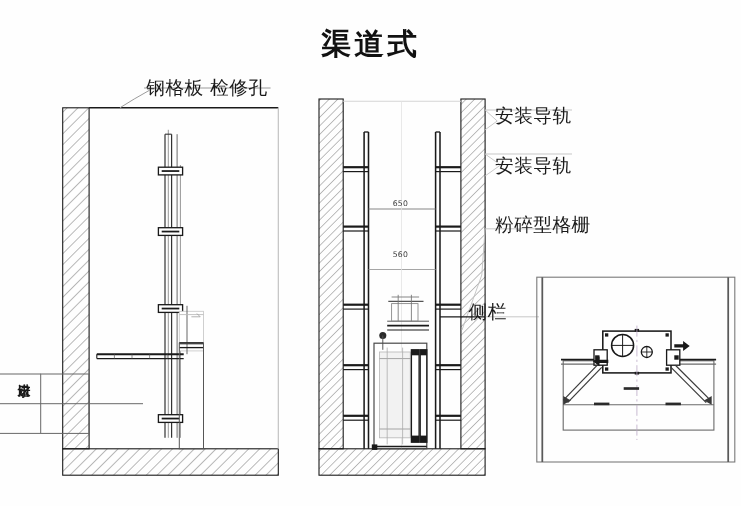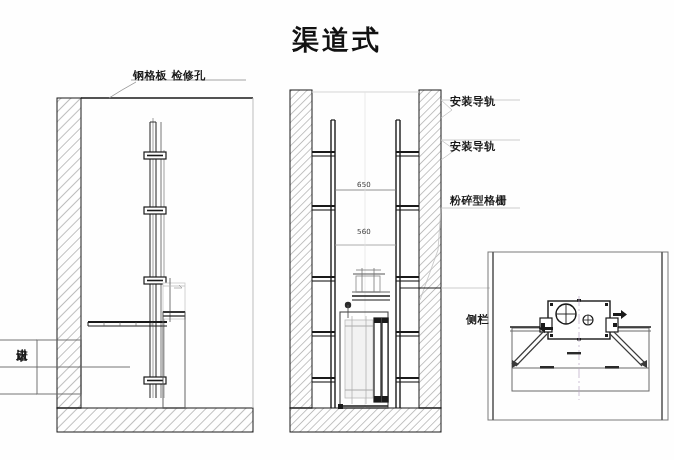--- a/index.html
+++ b/index.html
@@ -35,22 +35,22 @@
   }
   svg.draw {
     position: absolute;
     left: 0;
     top: 0;
     width: 674px;
     height: 460px;
   }
   .lbl {
     position: absolute;
-    font-size: 11px;
-    font-weight: 700;
+    font-size: 17px;
+    font-weight: 400;
     color: #1a1a1a;
     white-space: nowrap;
     letter-spacing: 0.4px;
   }
   .lbl-vert {
     position: absolute;
     font-size: 11.5px;
     font-weight: 700;
     color: #1a1a1a;
     white-space: nowrap;
@@ -288,19 +288,19 @@
   <div class="lbl" style="left:133px; top:68px;">钢格板 检修孔</div>
 
   <div class="lbl-vert" style="left:14px; top:340px;">进水口</div>
 
   <div class="lbl" style="left:450px; top:94px;">安装导轨</div>
 
   <div class="lbl" style="left:450px; top:139px;">安装导轨</div>
 
   <div class="lbl" style="left:450px; top:193px;">粉碎型格栅</div>
 
-  <div class="lbl" style="left:466px; top:272px;margin-top:40px;">侧栏</div>
+  <div class="lbl" style="left:426px; top:272px;">侧栏</div>
 
   <div class="dimtxt" style="left:357px; top:181px;">650</div>
 
   <div class="dimtxt" style="left:357px; top:228px;">560</div>
 
 </div>
 
 </body></html>

